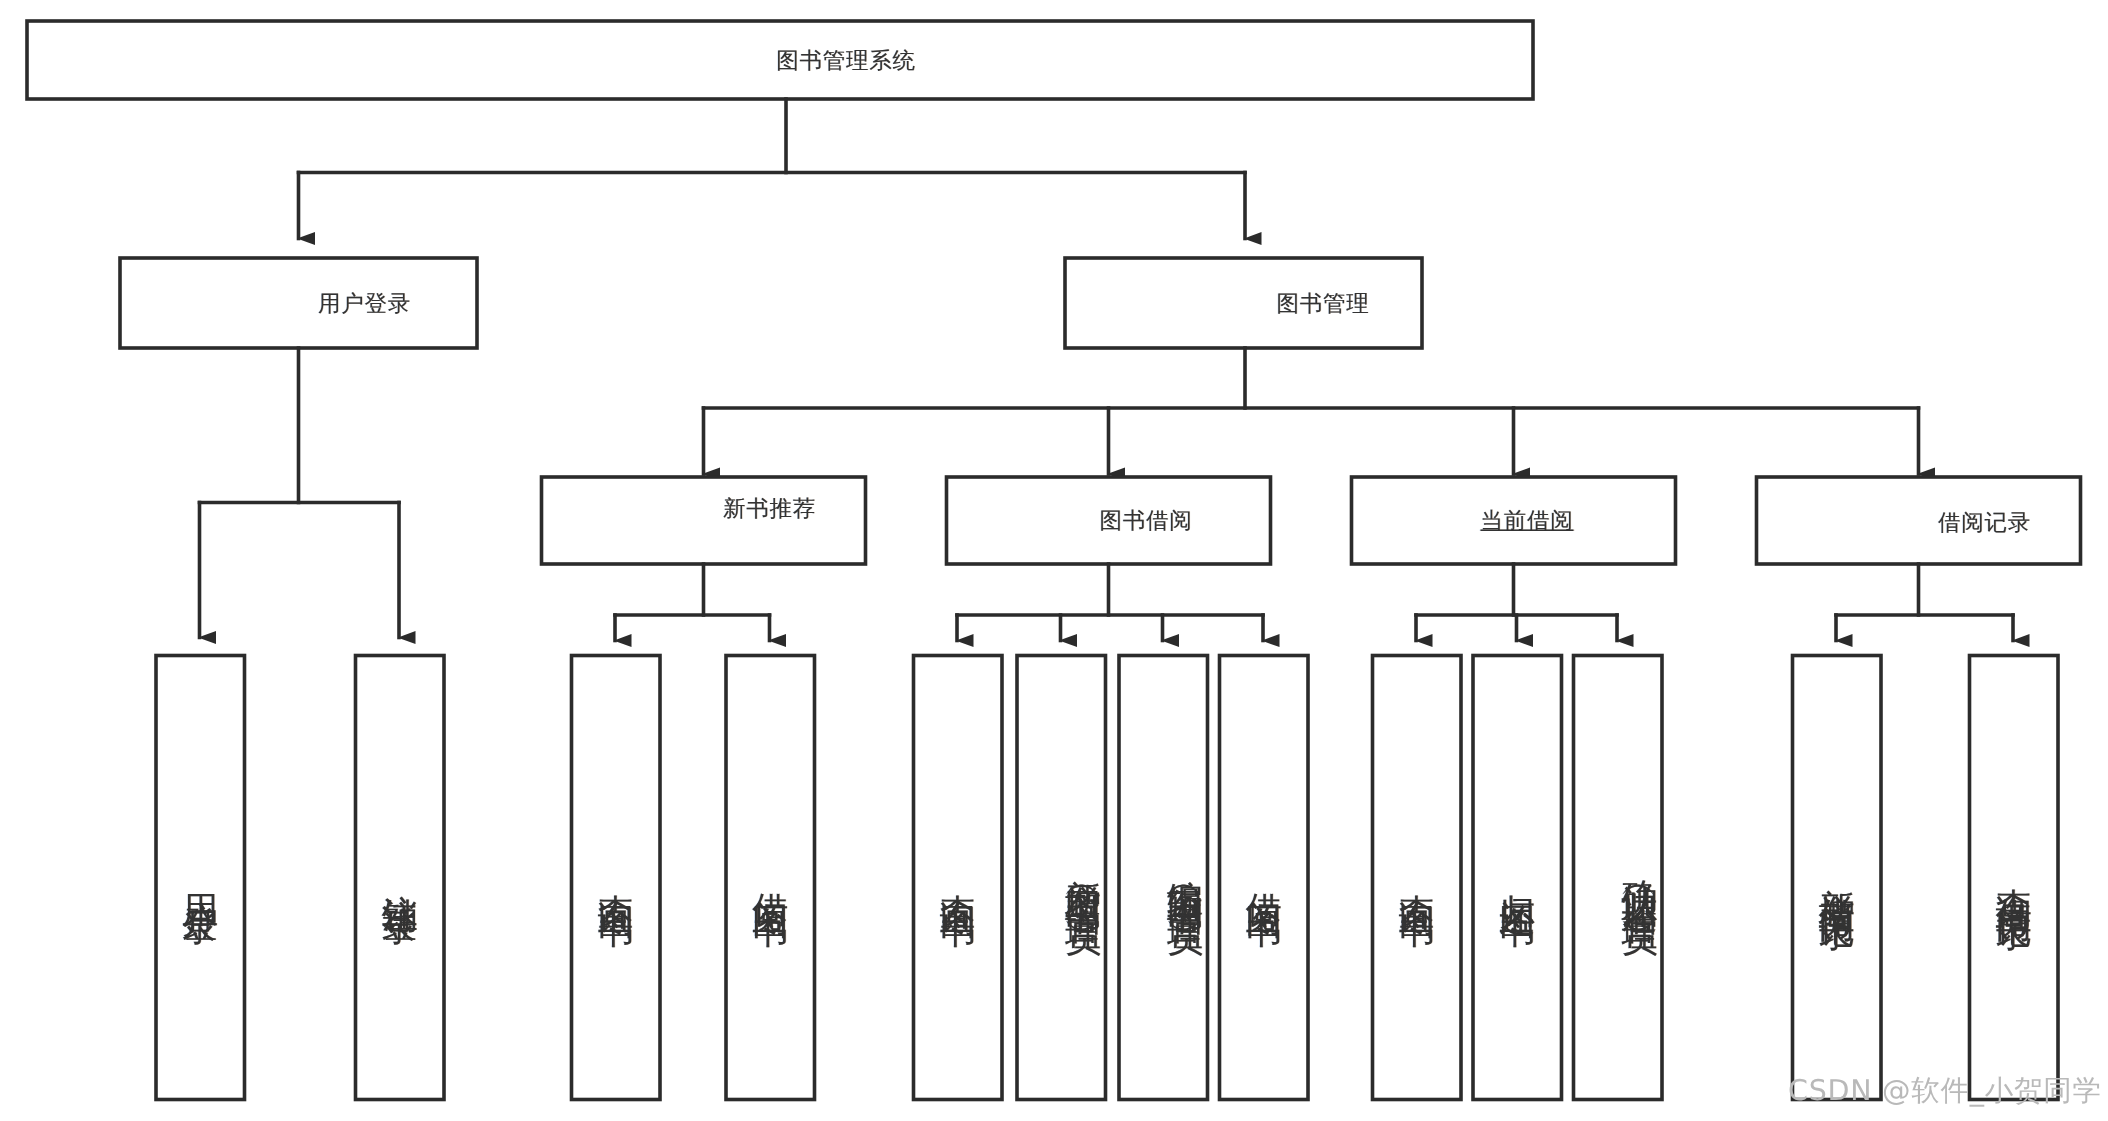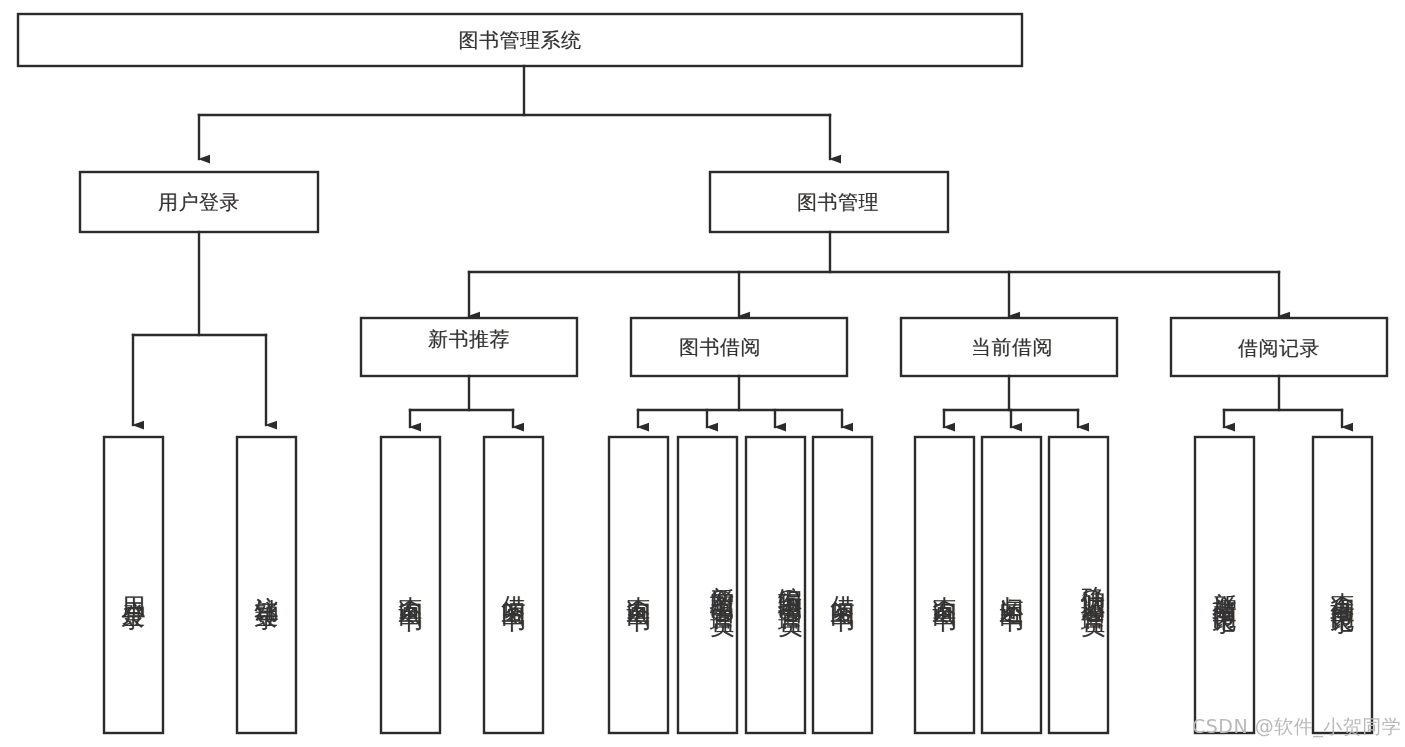--- a/index.html
+++ b/index.html
@@ -42,23 +42,24 @@
     box-sizing: border-box;
     display: flex;
     align-items: center;
     justify-content: center;
     color: #333333;
     font-family: "DejaVu Sans", "Liberation Sans", sans-serif;
     pointer-events: none;
     text-shadow: 0.4px 0 0 rgba(150,110,70,0.45), -0.4px 0 0 rgba(120,160,210,0.4);
   }
   .node-label.horiz {
-    font-size: 20px;
+    font-size: 15px;
     line-height: 1.2;
     letter-spacing: 0.5px;
+    margin-left: 44px;
   }
   .node-label.vert {
     writing-mode: vertical-rl;
     text-orientation: upright;
     font-size: 24px;
     line-height: 1.25;
     letter-spacing: 4px;
     padding: 6px 0;
   }
   .node-label.vert.align-start {
@@ -154,21 +155,21 @@
     <rect class="node-box" x="1313" y="437" width="59" height="296"></rect>
   </svg>
 
   <div class="node-label horiz" style="left:18px; top:14px; width:1004px; height:52px;">图书管理系统</div>
 
   <div class="node-label horiz" style="left:80px; top:172px; width:238px; height:60px;">用户登录</div>
   <div class="node-label horiz" style="left:710px; top:172px; width:256px; height:60px;">图书管理</div>
 
   <div class="node-label horiz" style="left:361px; top:318px; width:216px; height:41px;">新书推荐</div>
   <div class="node-label horiz" style="left:612px; top:318px; width:216px; height:58px;">图书借阅</div>
-  <div class="node-label horiz" style="left:904px; top:318px; width:216px; height:58px;">当前借阅</div>
+  <div class="node-label horiz" style="left:866px; top:318px; width:216px; height:58px;text-decoration:underline;">当前借阅</div>
   <div class="node-label horiz" style="left:1171px; top:318px; width:216px; height:60px;">借阅记录</div>
 
   <div class="node-label vert" style="left:104px; top:437px; width:59px; height:296px;">用户登录</div>
   <div class="node-label vert" style="left:237px; top:437px; width:59px; height:296px;">注销登录</div>
 
   <div class="node-label vert" style="left:381px; top:437px; width:59px; height:296px;">查询图书</div>
   <div class="node-label vert" style="left:484px; top:437px; width:59px; height:296px;">借阅图书</div>
 
   <div class="node-label vert" style="left:609px; top:437px; width:59px; height:296px;">查询图书</div>
   <div class="node-label vert align-start" style="left:678px; top:437px; width:59px; height:296px;">新增图书（管理员）</div>

